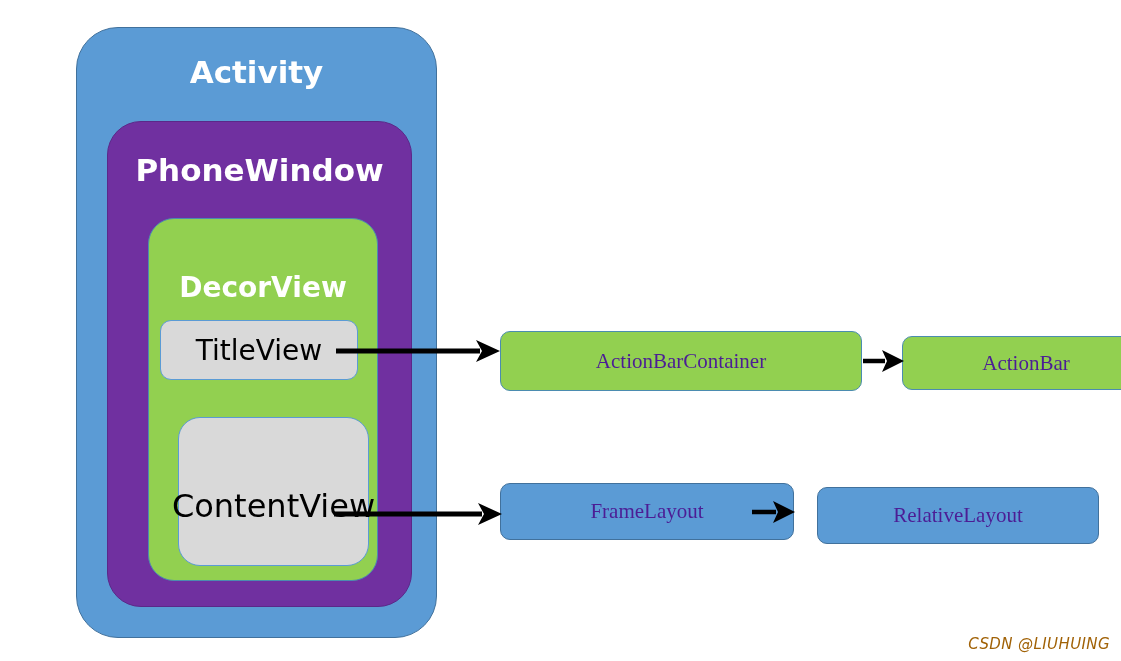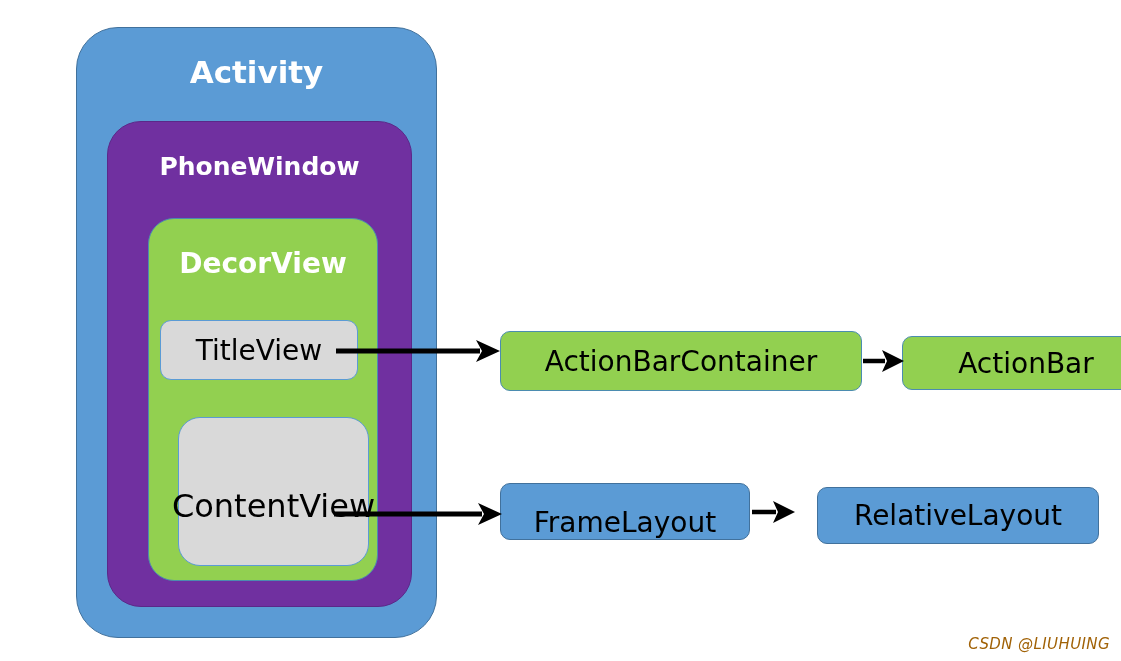--- a/index.html
+++ b/index.html
@@ -45,31 +45,31 @@
   #activity-box > .lbl { font-size: 31px; }
 
   #phonewindow-box {
     left: 107px; top: 121px;
     width: 305px; height: 486px;
     background: #7030A0;
     border: 1px solid #5B2889;
     border-radius: 34px;
     padding-top: 30px;
   }
-  #phonewindow-box > .lbl { font-size: 25px; }
+  #phonewindow-box > .lbl { font-size: 31px; }
 
   #decorview-box {
     left: 148px; top: 218px;
     width: 230px; height: 363px;
     background: #92D050;
     border: 1px solid #4B8CB0;
     border-radius: 26px;
     padding-top: 28px;
   }
-  #decorview-box > .lbl { font-size: 28px; }
+  #decorview-box > .lbl { font-size: 28px; margin-top: 24px; }
 
   
   .grey {
     background: #D9D9D9;
     border: 1px solid #5B9BD5;
     align-items: center;
   }
   .grey > .lbl { color: #000000; }
 
   #titleview-box {
@@ -90,35 +90,36 @@
     position: relative;
     top: 14px;
   }
 
   
   .flow {
     align-items: center;
     border-radius: 10px;
   }
   .flow > .lbl {
-    color: #000000;
-    font-size: 28px;
+    color: #4c1d95;
+    font-size: 21px;
+    font-family: Liberation Serif, serif;
   }
   .flow.green {
     background: #92D050;
     border: 1px solid #4B8CB0;
   }
   .flow.blue {
     background: #5B9BD5;
     border: 1px solid #41719C;
   }
 
   #abc-box  { left: 500px; top: 331px; width: 362px; height: 60px; }
   #ab-box   { left: 902px; top: 336px; width: 248px; height: 54px; }
-  #fl-box   { left: 500px; top: 483px; width: 250px; height: 57px; align-items: flex-end; }
+  #fl-box   { left: 500px; top: 483px; width: 294px; height: 57px; }
   #rl-box   { left: 817px; top: 487px; width: 282px; height: 57px; }
 
   
   .arrow {
     position: absolute;
     overflow: visible;
   }
   .arrow line {
     stroke: #000000;
     stroke-width: 5;

